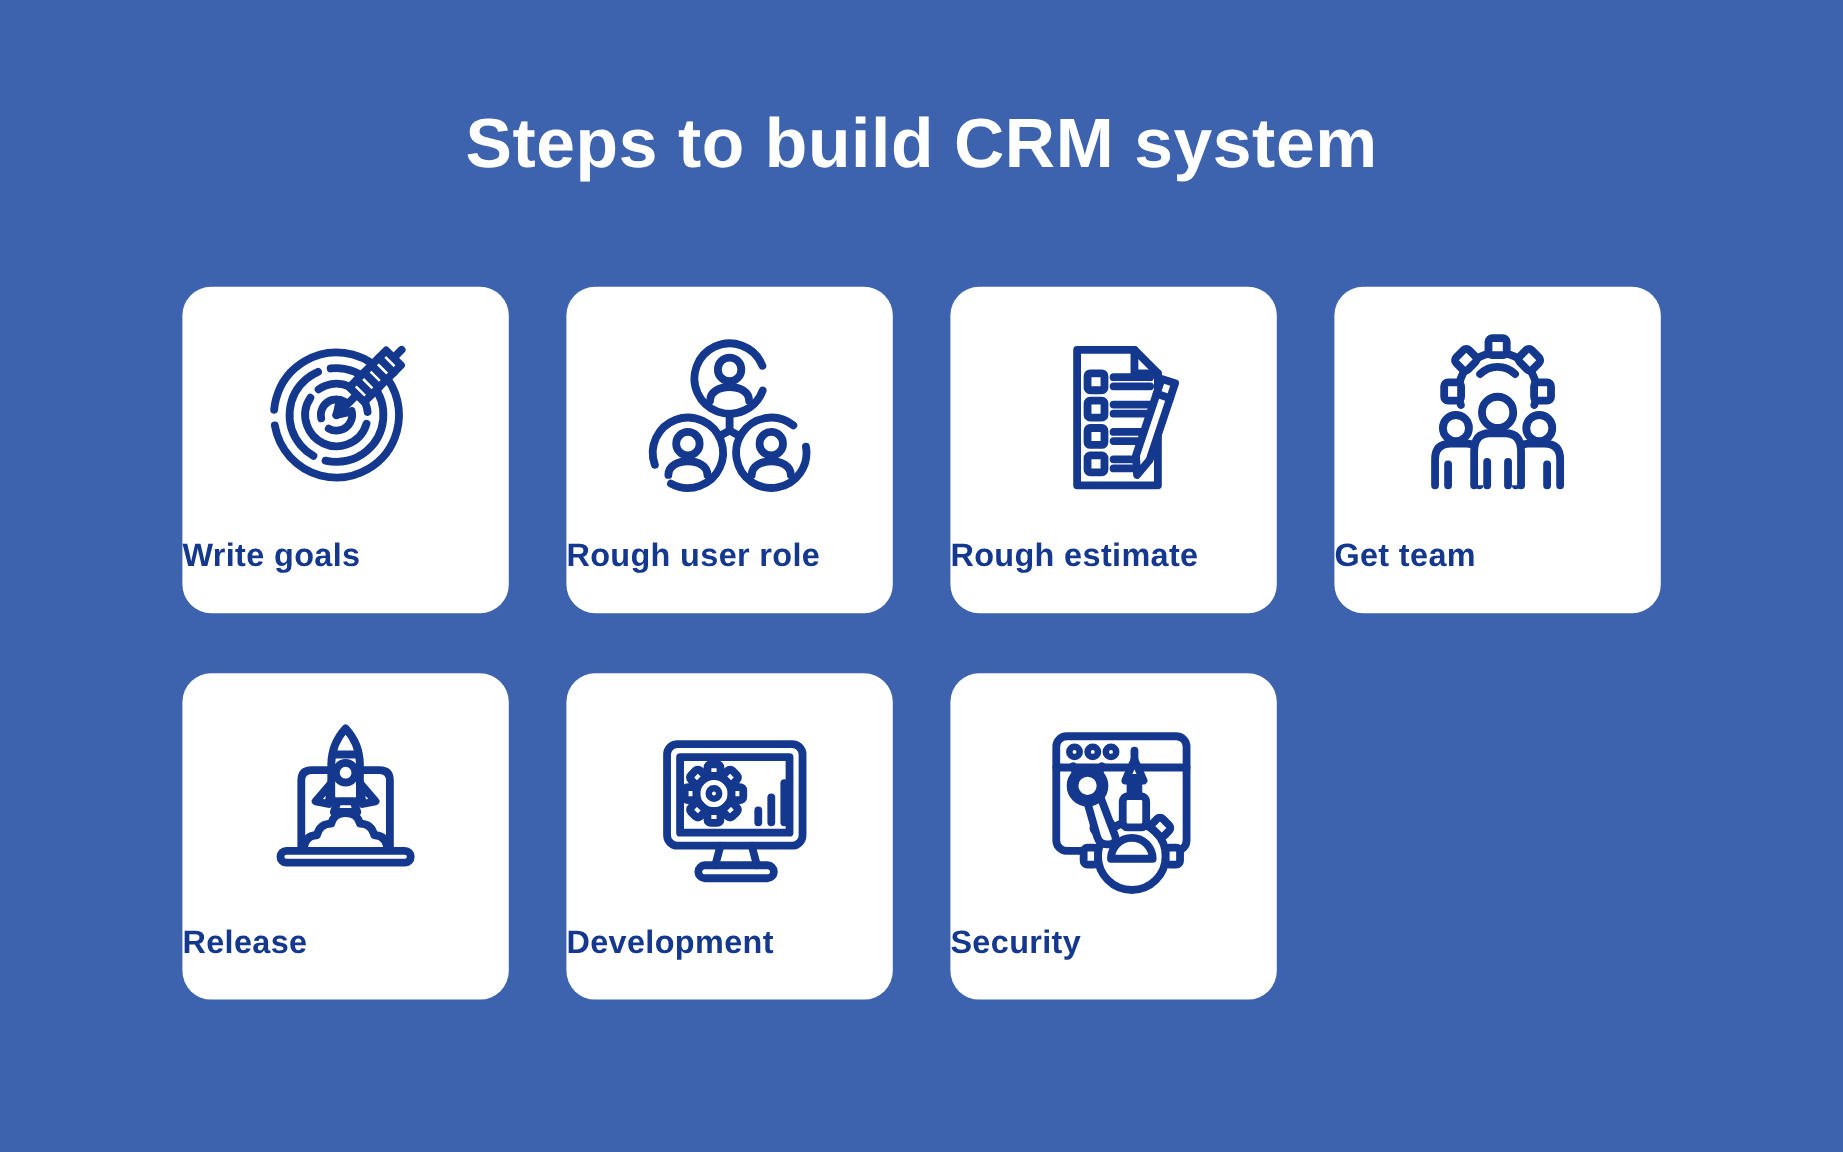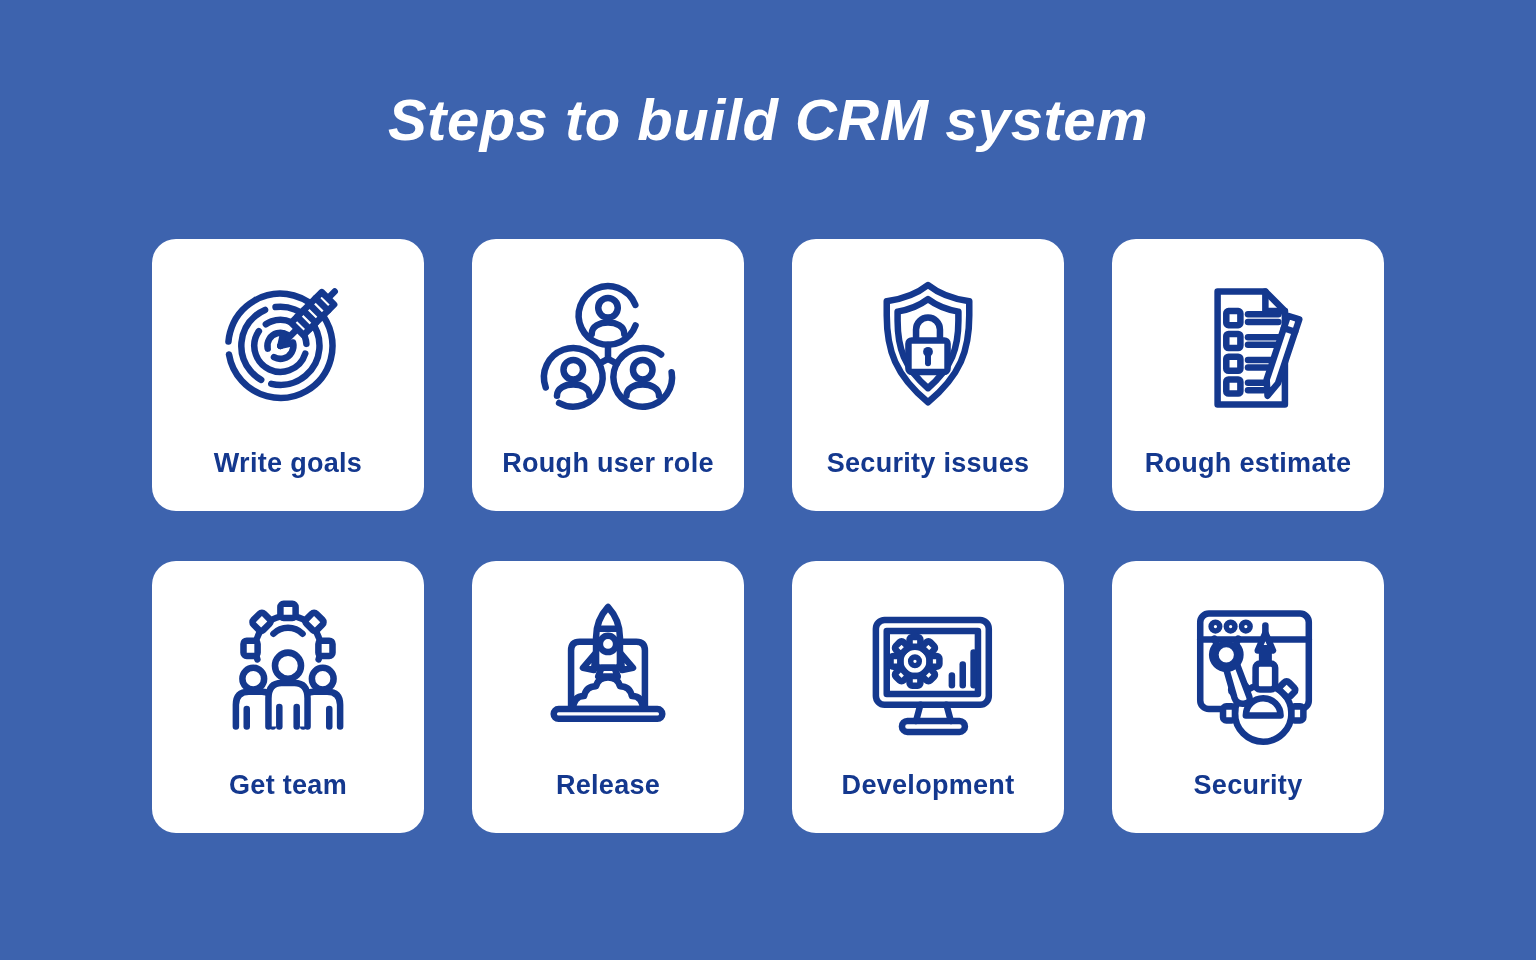--- a/index.html
+++ b/index.html
@@ -17,36 +17,34 @@
     overflow:hidden;
   }
   .title{
     margin:0;
     padding-top:86px;
     text-align:center;
     font-size:58px;
     font-weight:800;
     letter-spacing:.5px;
     color:var(--title_text);
-    font-style:italic;
   }
   .grid{
     width:1232px;
     margin:86px auto 0;
     display:grid;
     grid-template-columns:repeat(4,272px);
     grid-auto-rows:272px;
     gap:50px 48px;
   }
   .card{
     background:var(--card);
     border-radius:24px;
     display:flex;
     flex-direction:column;
-    align-items:center;
   }
   .icon{
     flex:1;
     display:flex;
     align-items:center;
     justify-content:center;
     padding-top:8px;
   }
   .icon svg{width:152px;height:152px;display:block;}
   .label{
@@ -111,33 +109,20 @@
         <path d="M55,57 C55,43 85,43 85,57"></path>
         <circle cx="38" cy="90" r="9"></circle>
         <path d="M23,114 C23,100 53,100 53,114"></path>
         <circle cx="102" cy="90" r="9"></circle>
         <path d="M87,114 C87,100 117,100 117,114"></path>
       </svg>
     </div>
     <div class="label">Rough user role</div>
   </div>
 
-  <div class="card">
-    <div class="icon">
-      <svg viewBox="0 0 140 140">
-        <path d="M70,12 C80,20 94,25 108,27 L108,40 C108,72 100,95 70,120 C40,95 32,72 32,40 L32,27 C46,25 60,20 70,12 Z"></path>
-        <path d="M70,25 C78,31 89,35 98,36.5 L98,45 C98,70 92,88 70,107 C48,88 42,70 42,45 L42,36.5 C51,35 62,31 70,25 Z"></path>
-        <path d="M59,63 V53 A11,11 0 0 1 81,53 V63"></path>
-        <rect class="f" x="52" y="63" width="36" height="29" rx="3"></rect>
-        <circle class="solid" cx="70" cy="73.5" r="4.5"></circle>
-        <path class="w55" d="M70,76 L70,84"></path>
-      </svg>
-    </div>
-    <div class="label">Security issues</div>
-  </div>
 
   <div class="card">
     <div class="icon">
       <svg viewBox="0 0 140 140">
         <path d="M42,18 H86 L104,36 V122 H42 Z"></path>
         <path d="M86,18 V36 H104"></path>
         <rect x="50" y="36" width="13" height="13" rx="2"></rect>
         <path d="M70,39 H98"></path>
           <path d="M70,46 H98"></path>
         <rect x="50" y="57" width="13" height="13" rx="2"></rect>

